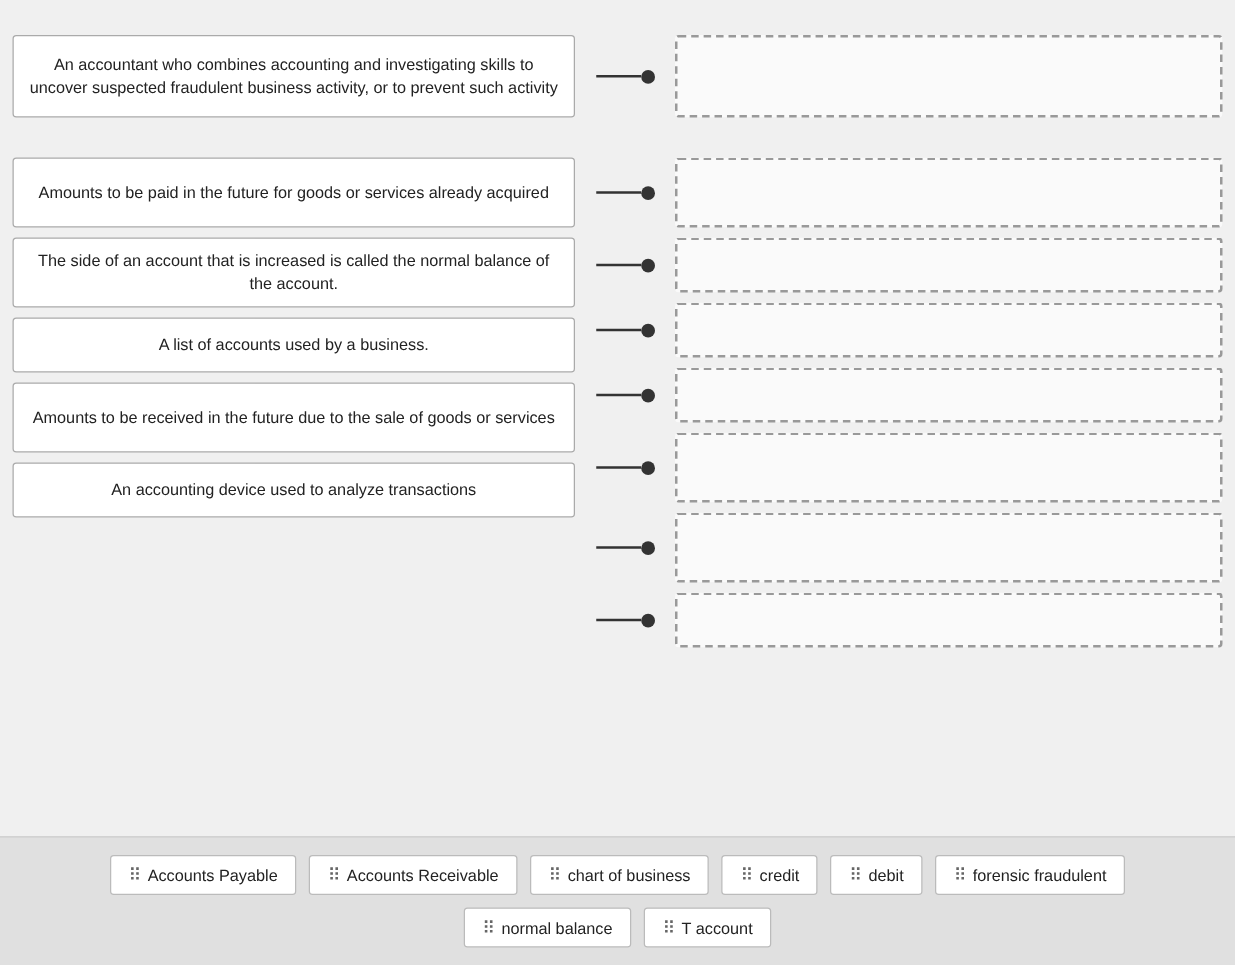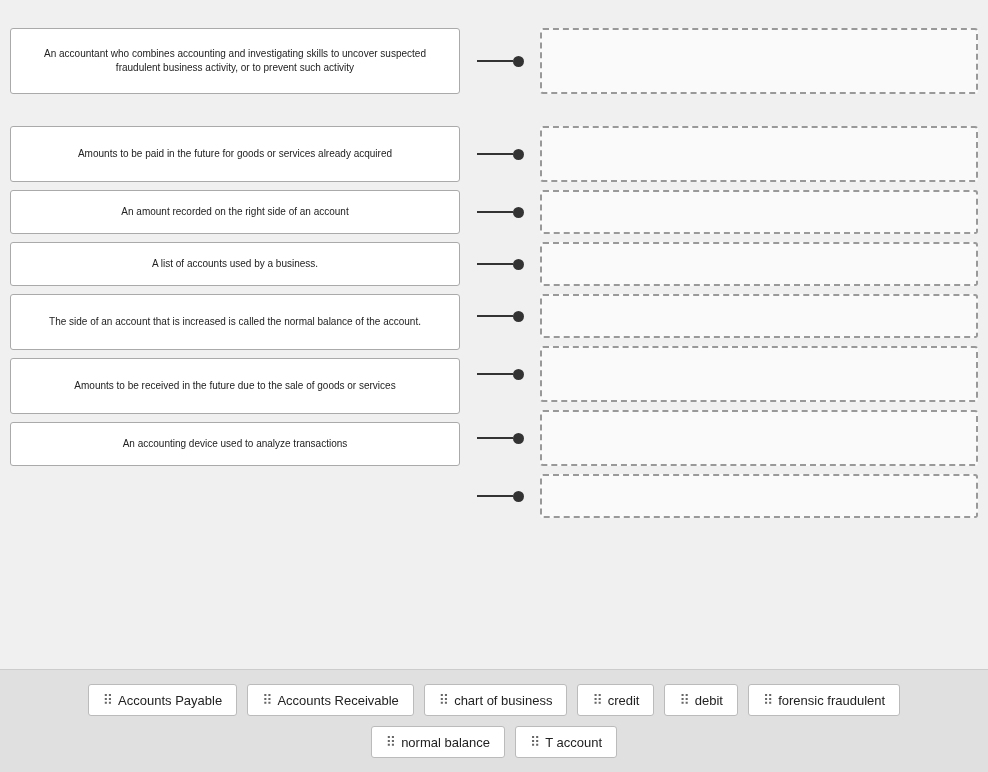--- a/index.html
+++ b/index.html
@@ -53,21 +53,21 @@
       gap: 8px;
       flex: 1;
     }
 
     .def-card {
       background: #fff;
       border: 1.5px solid #aaa;
       border-radius: 3px;
       padding: 8px 12px;
       text-align: center;
-      font-size: 10px;
+      font-size: 13px;
       color: #222;
       line-height: 1.4;
       cursor: grab;
       display: flex;
       align-items: center;
       justify-content: center;
     }
 
     .h1 { height: 66px; }
     .h2 { height: 56px; margin-top: 24px; }
@@ -143,23 +143,22 @@
 </head>
 <body>
 
 <div class="possible-points"></div>
 
 <div class="layout-wrapper">
 
   <div class="left-col">
   <div class="def-card h1">An accountant who combines accounting and investigating skills to uncover suspected fraudulent business activity, or to prevent such activity</div>
       <div class="def-card h2">Amounts to be paid in the future for goods or services already acquired</div>
-      <div class="def-card h4">An amount recorded on the right side of an account</div>
+      <div class="def-card h6">The side of an account that is increased is called the normal balance of the account.</div>
       <div class="def-card h5">A list of accounts used by a business.</div>
-      <div class="def-card h6">The side of an account that is increased is called the normal balance of the account.</div>
       <div class="def-card h7">Amounts to be received in the future due to the sale of goods or services</div>
       <div class="def-card h8">An accounting device used to analyze transactions</div>
     </div>
 
   <div class="middle-col">
   <div class="conn-row h1">
         <div class="hline"></div>
         <div class="dot"></div>
       </div>
       <div class="conn-row h2">

